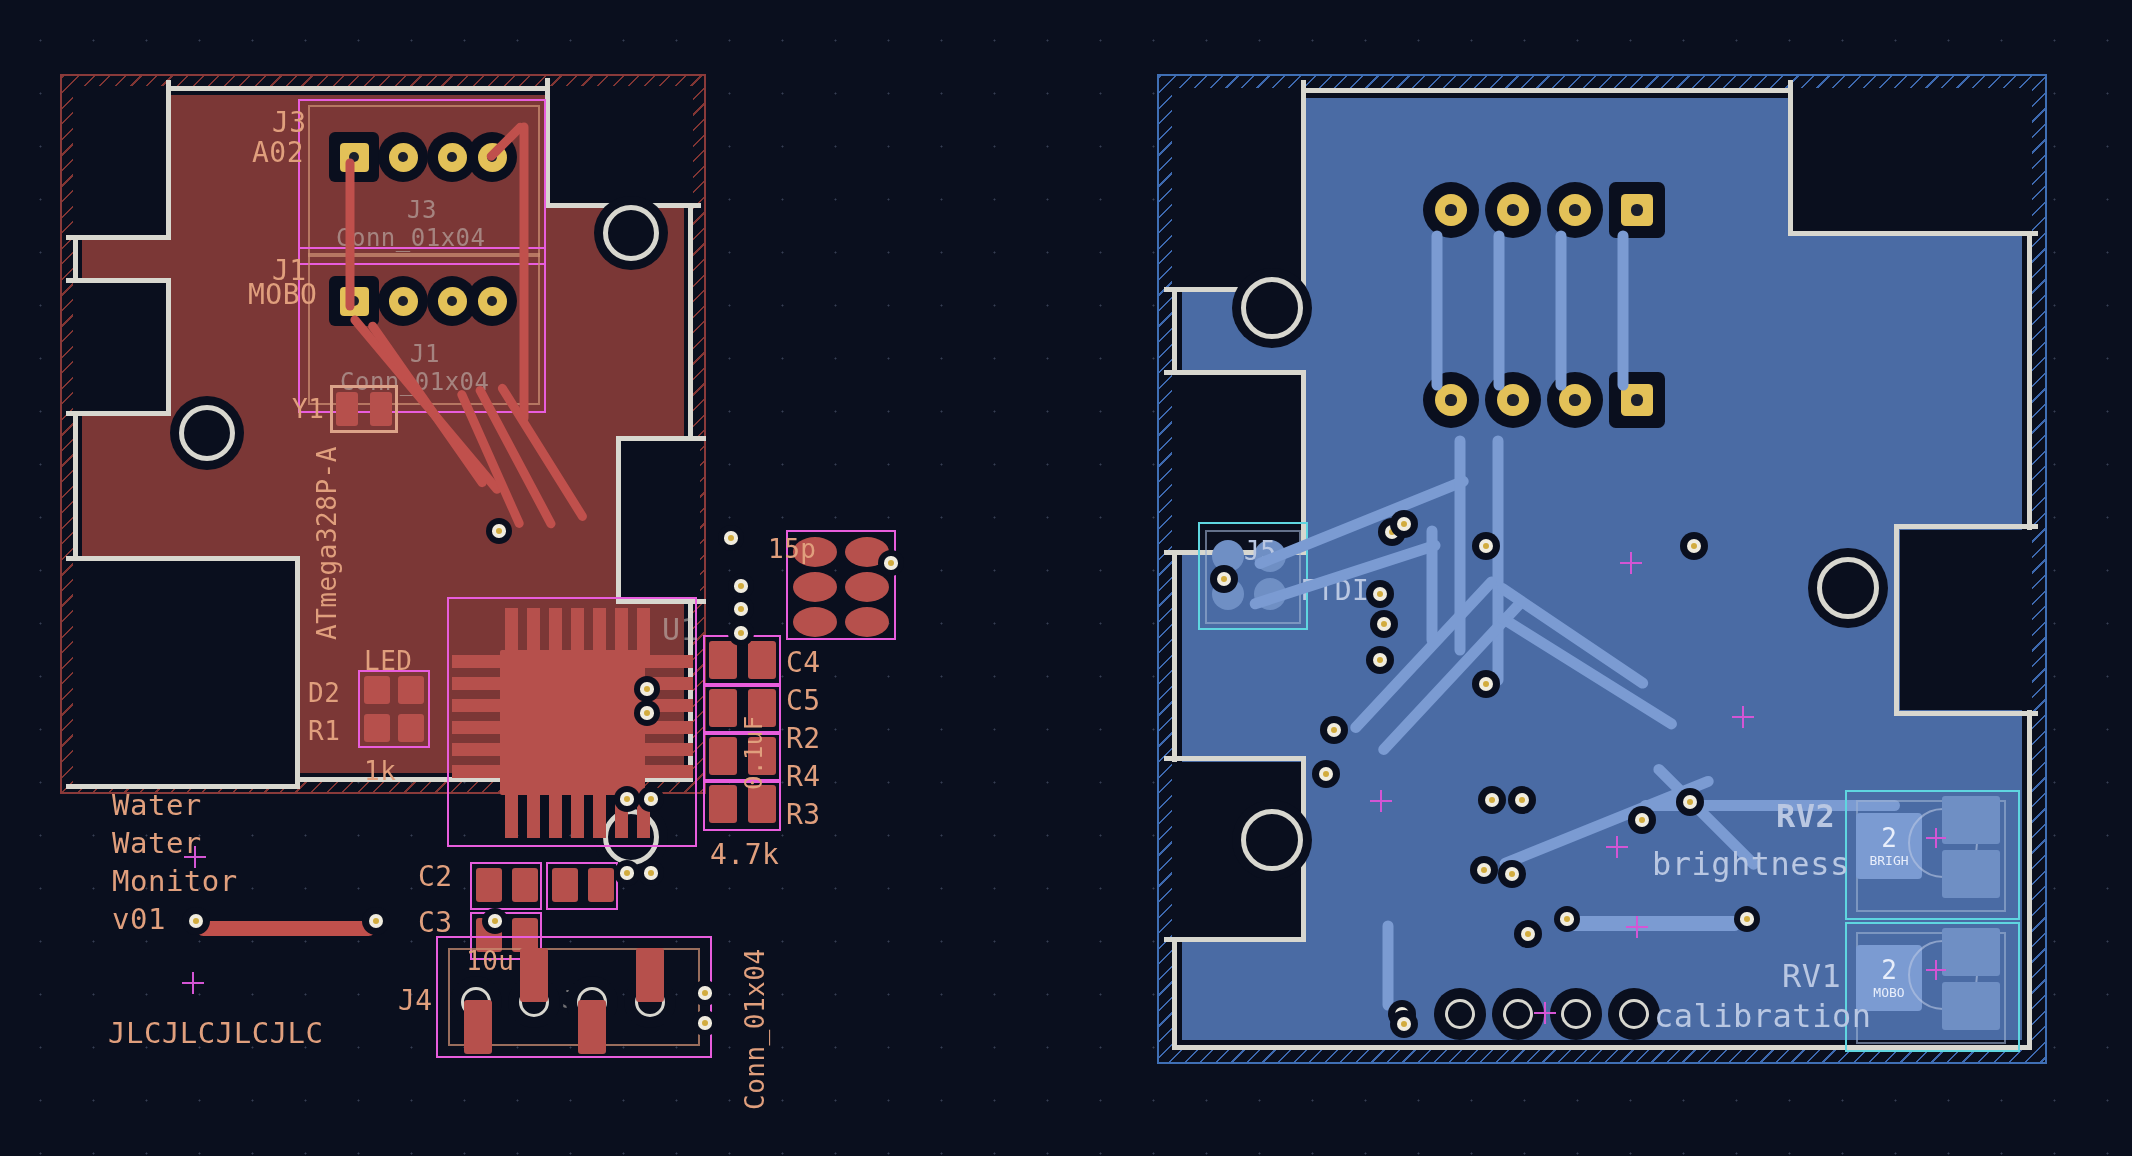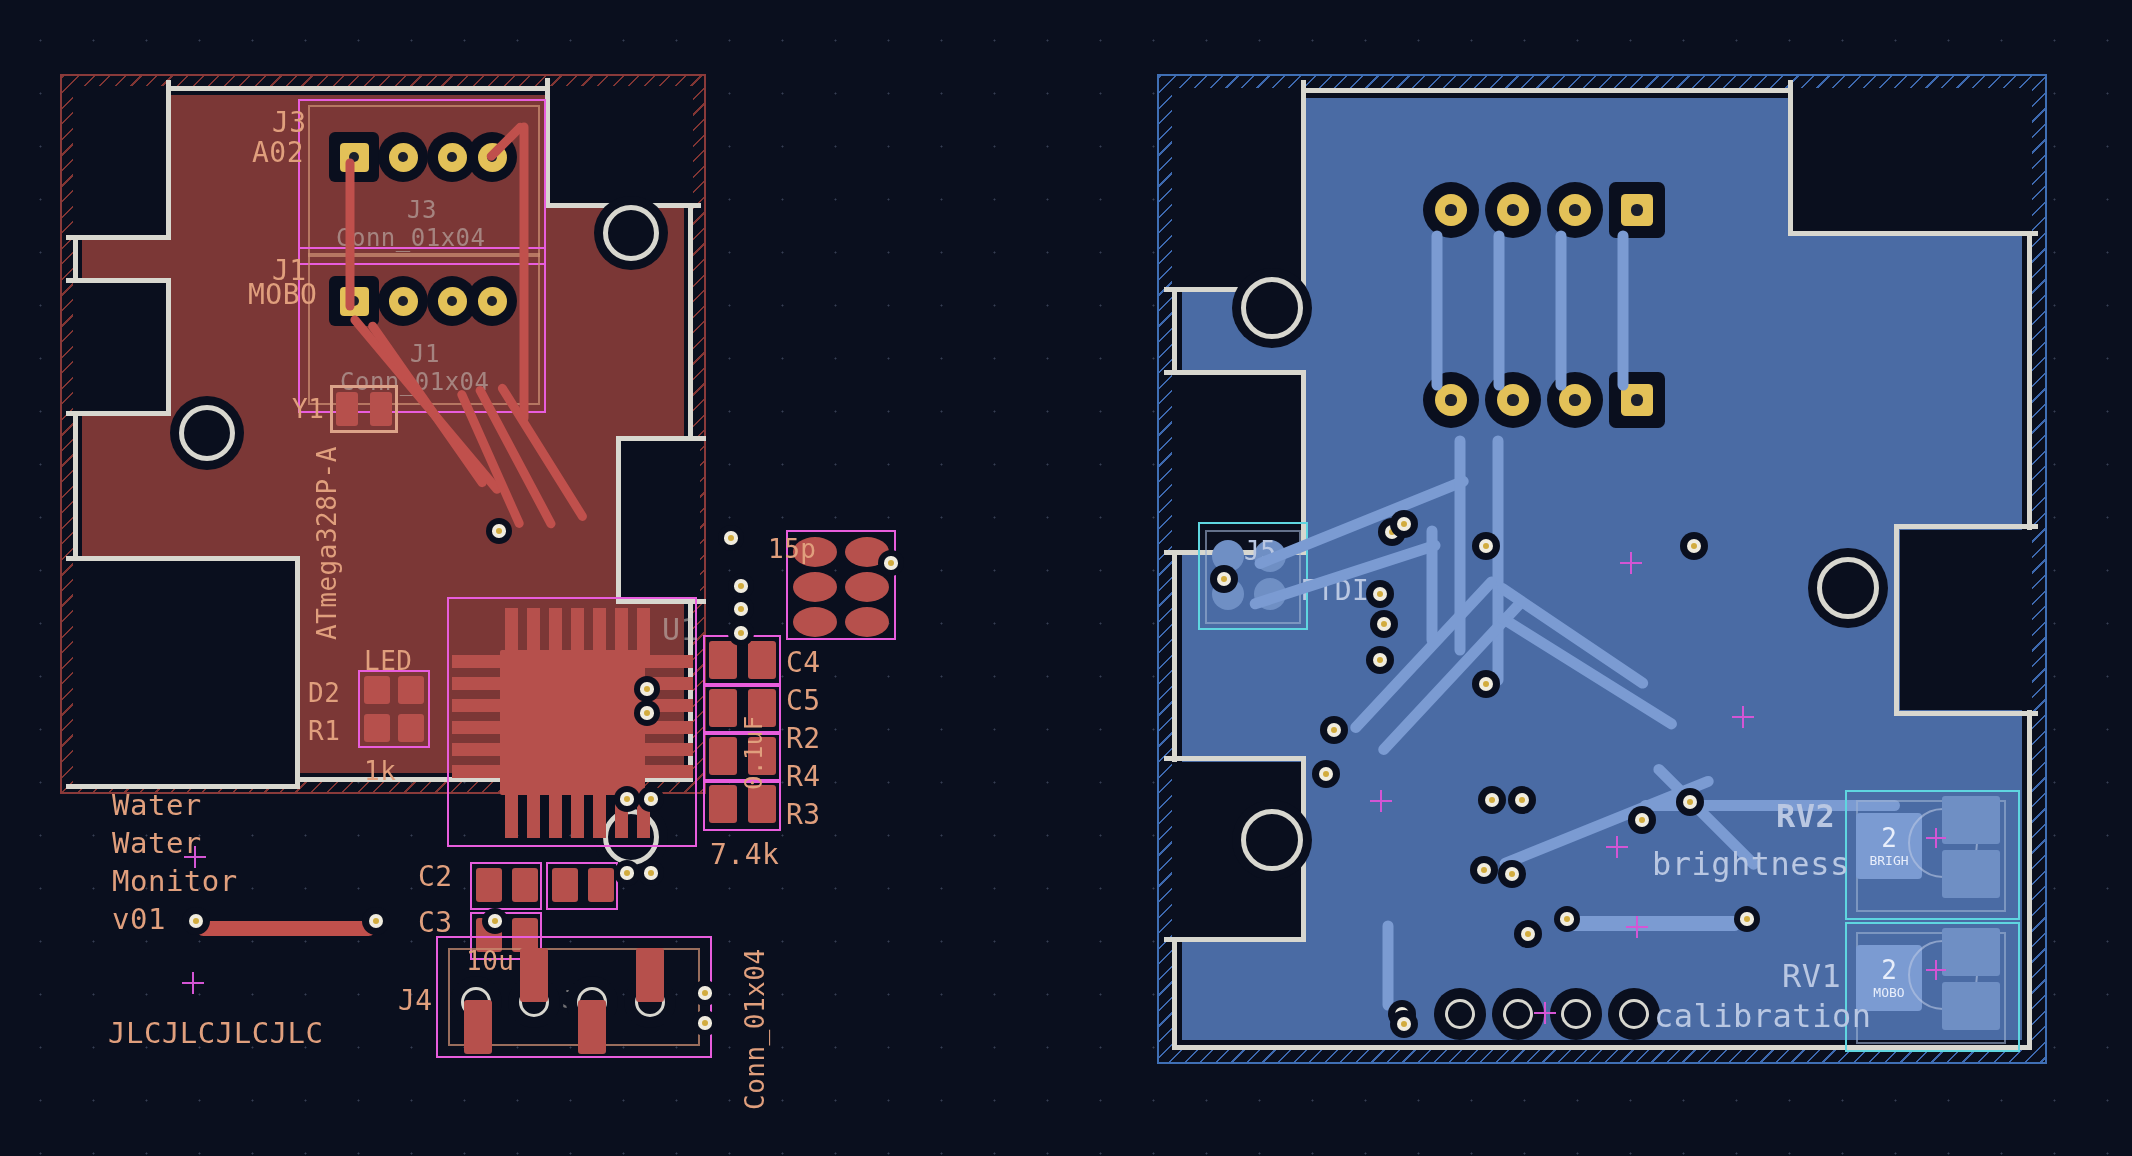--- a/index.html
+++ b/index.html
@@ -254,21 +254,21 @@
     <div class="smd" style="left:748px;top:737px;width:28px;height:38px;"></div>
     <div class="court" style="left:703px;top:779px;width:78px;height:52px;"></div>
     <div class="smd" style="left:709px;top:785px;width:28px;height:38px;"></div>
     <div class="smd" style="left:748px;top:785px;width:28px;height:38px;"></div>
 
     <div class="silk" style="left:786px;top:648px;font-size:28px;">C4</div>
     <div class="silk" style="left:786px;top:686px;font-size:28px;">C5</div>
     <div class="silk" style="left:786px;top:724px;font-size:28px;">R2</div>
     <div class="silk" style="left:786px;top:762px;font-size:28px;">R4</div>
     <div class="silk" style="left:786px;top:800px;font-size:28px;">R3</div>
-    <div class="silk" style="left:710px;top:840px;font-size:28px;">7.4k</div>
+    <div class="silk" style="left:710px;top:840px;font-size:28px;">4.7k</div>
     <div class="silk rot90" style="left:742px;top:790px;font-size:24px;">0.1uF</div>
 
     <div class="court" style="left:786px;top:530px;width:110px;height:110px;"></div>
     <div class="smd" style="left:793px;top:537px;width:44px;height:30px;border-radius:50%;"></div>
     <div class="smd" style="left:845px;top:537px;width:44px;height:30px;border-radius:50%;"></div>
     <div class="smd" style="left:793px;top:572px;width:44px;height:30px;border-radius:50%;"></div>
     <div class="smd" style="left:845px;top:572px;width:44px;height:30px;border-radius:50%;"></div>
     <div class="smd" style="left:793px;top:607px;width:44px;height:30px;border-radius:50%;"></div>
     <div class="smd" style="left:845px;top:607px;width:44px;height:30px;border-radius:50%;"></div>
     <div class="silk" style="left:768px;top:536px;font-size:26px;">15p</div>

